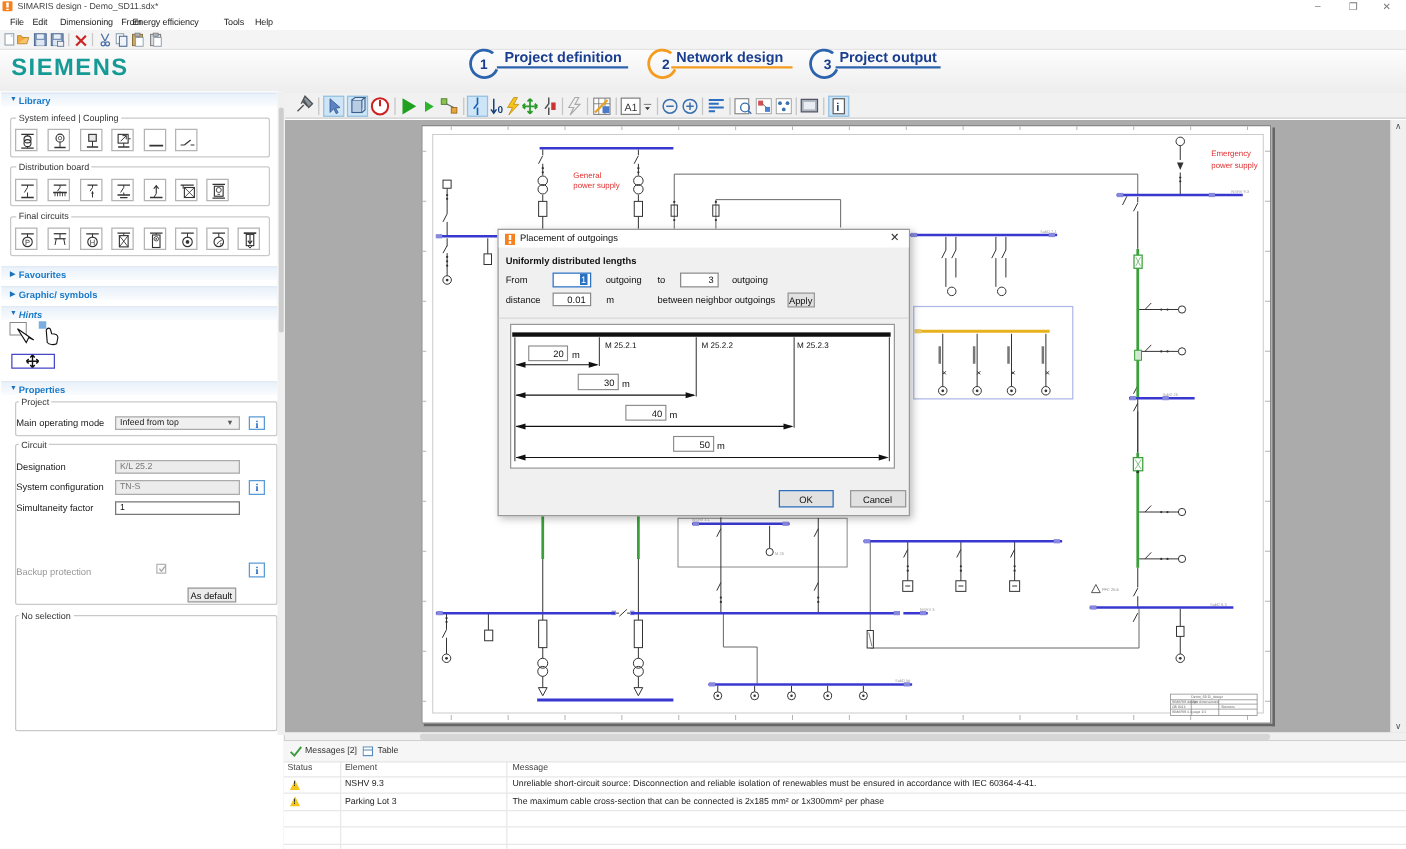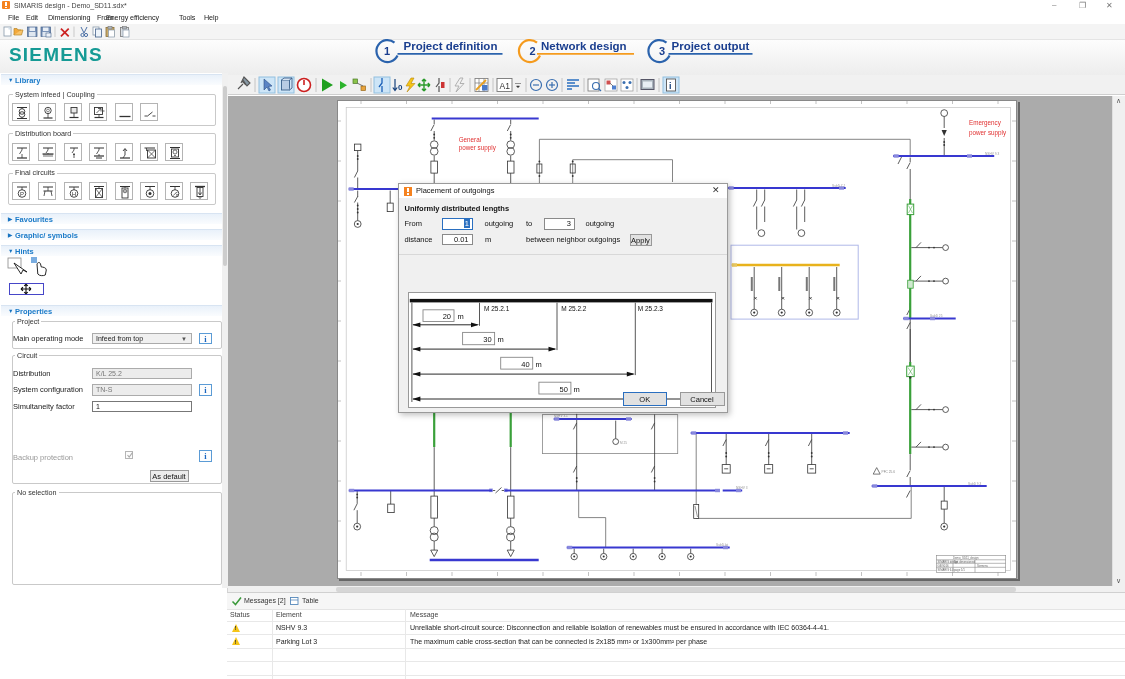--- a/index.html
+++ b/index.html
@@ -321,21 +321,21 @@
       </div>
 
 <div class="phead" style="top:140.2px;">
         <span class="arr">▶</span>
         <span class="lab">Favourites</span>
       </div>
 <div class="phead" style="top:155.5px;">
         <span class="arr">▶</span>
         <span class="lab">Graphic/ symbols</span>
       </div>
-<div class="phead" style="top:172px;">
+<div class="phead" style="top:172px;font-style:italic;">
         <span class="arr">▼</span>
         <span class="lab">Hints</span>
       </div>
 
 <svg width="50" height="45" style="position:absolute;left:6px;top:183px;">
 <rect x="2" y="2" width="13" height="10" fill="#fff" stroke="#888" stroke-width="0.8"></rect>
 <path d="M8 7 L15 18 L17 14 L21 16 Z" fill="#fff" stroke="#111" stroke-width="0.9"></path>
 <rect x="25" y="1" width="6" height="6" fill="#7aade0"></rect>
 <path d="M31 8 c1 -2 3 -2 3.5 0 l0.8 3 c1.5 0 5 0.5 5 3 l-1 5 c-2 1 -6 1 -7.5 -1 Z" fill="#fff" stroke="#111" stroke-width="0.9"></path>
 </svg>
@@ -348,21 +348,21 @@
         <span class="arr">▼</span>
         <span class="lab">Properties</span>
       </div>
 <div class="fset" style="left:12px;top:247.5px;width:210px;height:28.5px;"></div>
 <div class="fslab" style="left:15px;top:243.5px;">Project</div>
 <div class="lptext" style="left:13px;top:260.5px;">Main operating mode</div>
 <div class="gfield" style="left:92px;top:259.8px;background:#f0f0f0;color:#222;">Infeed from top<span style="position:absolute;right:4px;top:0px;color:#555;font-size:6px;">▼</span></div>
 <div class="ibtn" style="top:259.8px;">i</div>
 <div class="fset" style="left:12px;top:281.7px;width:210px;height:129px;"></div>
 <div class="fslab" style="left:15px;top:277.5px;">Circuit</div>
-<div class="lptext" style="left:13px;top:295.5px;">Distribution</div>
+<div class="lptext" style="left:13px;top:295.5px;">Designation</div>
 <div class="gfield" style="top:294.5px;">K/L 25.2</div>
 <div class="lptext" style="left:13px;top:312.3px;">System configuration</div>
 <div class="gfield" style="top:311.2px;">TN-S</div>
 <div class="ibtn" style="top:311.2px;">i</div>
 <div class="lptext" style="left:13px;top:329px;">Simultaneity factor</div>
 <div class="gfield" style="top:327.9px;background:#fff;border-color:#777;color:#111;">1</div>
 <div class="lpgray" style="left:13px;top:379.5px;">Backup protection</div>
 <div style="position:absolute;left:125px;top:377.8px;width:8px;height:8px;border:1px solid #b5b5b5;background:#fcfcfc;"></div>
 <svg width="8" height="8" style="position:absolute;left:125.5px;top:378px;">
         <path d="M1.5 4 L3.2 6 L6.5 1.5" stroke="#a8a8a8" stroke-width="1.1" fill="none"></path>
@@ -779,21 +779,21 @@
 <div class="dtext" style="left:85.5px;top:35px;">outgoing</div>
 <div class="dtext" style="left:127px;top:35px;">to</div>
 <div class="dinput" style="left:145px;top:34px;width:31px;height:11.5px;padding-right:3px;line-height:10px;">3</div>
 <div class="dtext" style="left:186.5px;top:35px;">outgoing</div>
 <div class="dtext" style="left:5.5px;top:50.5px;">distance</div>
 <div class="dinput" style="left:42.5px;top:49.5px;width:31px;height:11.5px;padding-right:3px;line-height:10px;">0.01</div>
 <div class="dtext" style="left:86px;top:50.5px;">m</div>
 <div class="dtext" style="left:127px;top:50.5px;">between neighbor outgoings</div>
 <div class="dbtn" style="left:230.5px;top:49.5px;width:22px;height:12px;line-height:11px;">Apply</div>
 <div style="position:absolute;left:0px;top:69.5px;width:328px;height:1px;background:#d8d8d8;"></div>
-<div style="position:absolute;left:8.5px;top:75px;width:308px;height:116px;background:#fff;border:1px solid #999;margin-top:33px;">
+<div style="position:absolute;left:8.5px;top:75px;width:308px;height:116px;background:#fff;border:1px solid #999;">
 <svg width="306" height="114" viewBox="0 0 306 114">
 <rect x="0.8" y="5.9" width="302.7" height="3.5" fill="#111"></rect>
 <g stroke="#444" stroke-width="0.9">
 <line x1="2.9" y1="9.7" x2="2.9" y2="109"></line>
 <line x1="70.5" y1="9.7" x2="70.5" y2="32.8"></line>
 <line x1="148" y1="9.7" x2="148" y2="57.1"></line>
 <line x1="226.3" y1="9.7" x2="226.3" y2="82.1"></line>
 <line x1="302.5" y1="9.7" x2="302.5" y2="109"></line>
 </g>
 <g stroke="#111" stroke-width="0.9">

